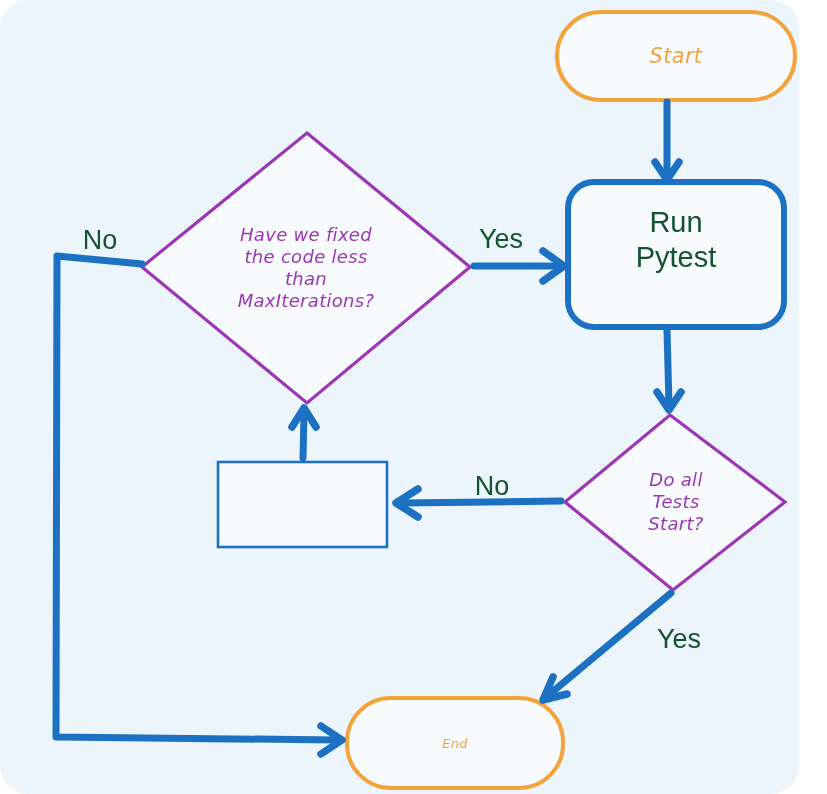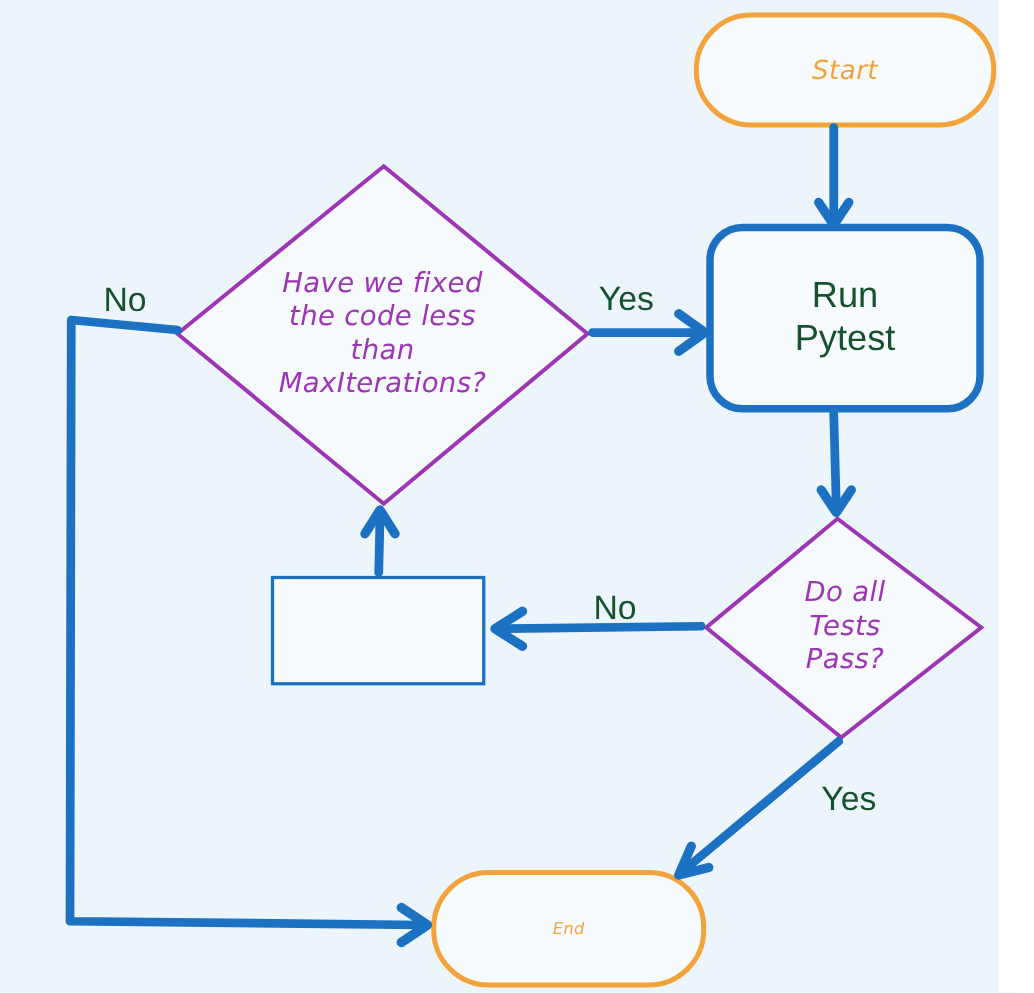--- a/index.html
+++ b/index.html
@@ -3,20 +3,21 @@
 <meta charset="utf-8">
 <style>
   html, body { margin: 0; padding: 0; }
   .canvas {
     position: relative;
     width: 799px;
     height: 794px;
     background: #ecf5fb;
     overflow: hidden;
     font-family: "Liberation Sans", sans-serif;
+    border-radius: 28px;
   }
   .canvas svg { position: absolute; inset: 0; }
 
   
   .node-fill   { fill: #f8fbfe; }
   .stroke-orange { stroke: #f3a33c; }
   .stroke-blue   { stroke: #1c71c2; }
   .stroke-purple { stroke: #9c36b5; }
   .arrow {
     stroke: #1c71c2;
@@ -50,21 +51,21 @@
   .clean {
     font-family: "Liberation Sans", sans-serif;
     font-style: normal;
   }
   .txt-orange { color: #f3a33c; }
   .txt-blue   { color: #14532d; }
   .txt-purple { color: #9c36b5; }
 
   .lbl-terminator { font-size: 21px; }
   .lbl-process-big { font-size: 29px; }
-  .lbl-decision { font-size: 22px; line-height: 1.22; font-style: italic; }
+  .lbl-decision { font-size: 18px; line-height: 1.22; font-style: italic; }
   .lbl-small-process { font-size: 19.5px; line-height: 1.22; }
   .lbl-edge { font-size: 27px; }
 </style>
 </head>
 <body>
 
 <div class="canvas">
 
   <svg width="827" height="794" viewBox="0 0 827 794">
 
@@ -97,30 +98,30 @@
 
     <path class="arrow" d="M142,264 L57,256 L56,737 L337,740"></path>
     <path class="arrowhead" d="M321,726 L342,740 L321,754"></path>
 
     <path class="arrow" d="M671,593 L551,693"></path>
     <path class="arrowhead" d="M567,694 L543,700 L553,677"></path>
   </svg>
 
   <div class="label hand txt-orange lbl-terminator" style="left:676px; top:57px;">Start</div>
 
-  <div class="label clean txt-blue lbl-process-big" style="left:676px; top:254px;">Run Pytest</div>
+  <div class="label clean txt-blue lbl-process-big" style="left:676px; top:240px;">Run Pytest</div>
 
   <div class="label hand txt-purple lbl-decision" style="left:306px; top:268px;">Have we fixed
 the code less
 than
 MaxIterations?</div>
 
   <div class="label hand txt-purple lbl-decision" style="left:676px; top:502px;">Do all
 Tests
-Pass?</div>
+Start?</div>
 
 
   <div class="label hand txt-orange lbl-terminator" style="left:455px; top:744px; font-size:13px;">End</div>
 
   <div class="label clean txt-blue lbl-edge" style="left:501px; top:239px;">Yes</div>
 
   <div class="label clean txt-blue lbl-edge" style="left:100px; top:240px;">No</div>
 
   <div class="label clean txt-blue lbl-edge" style="left:492px; top:486px;">No</div>
 

